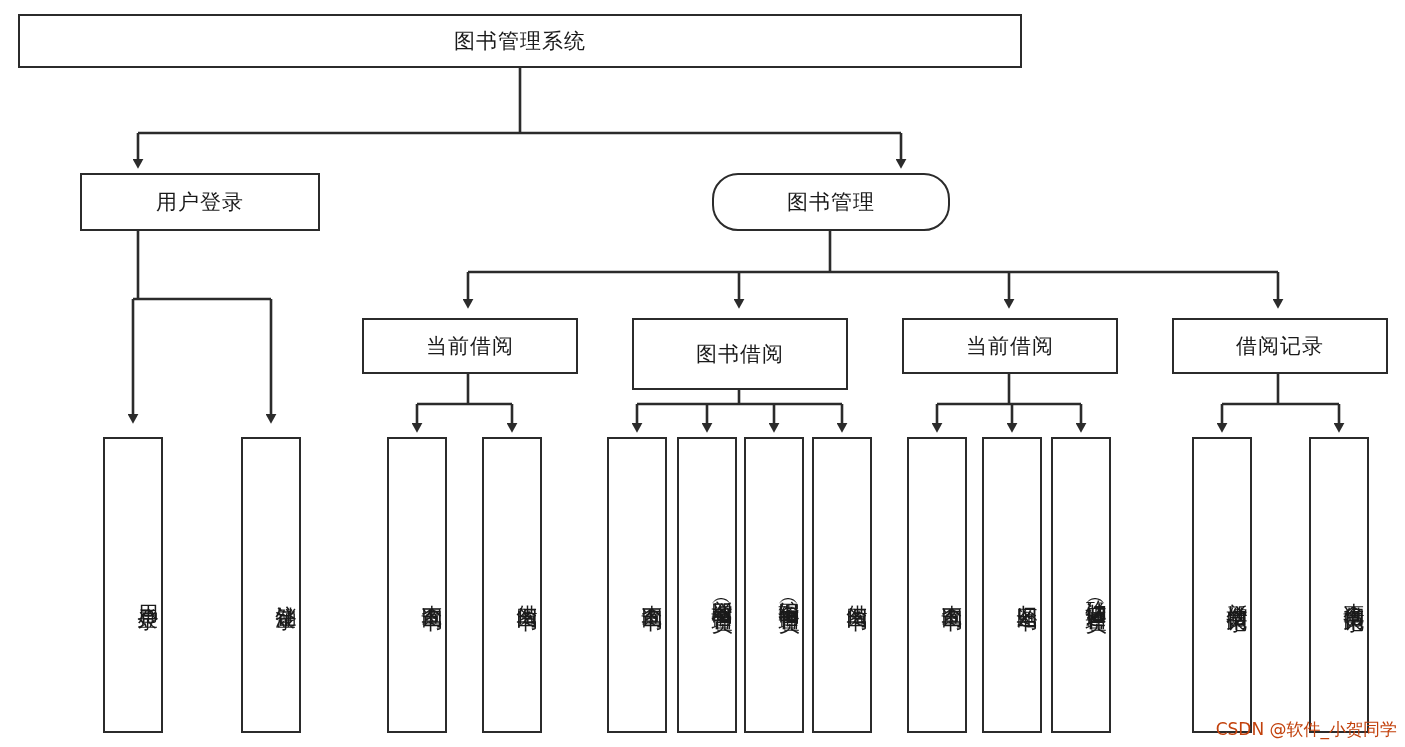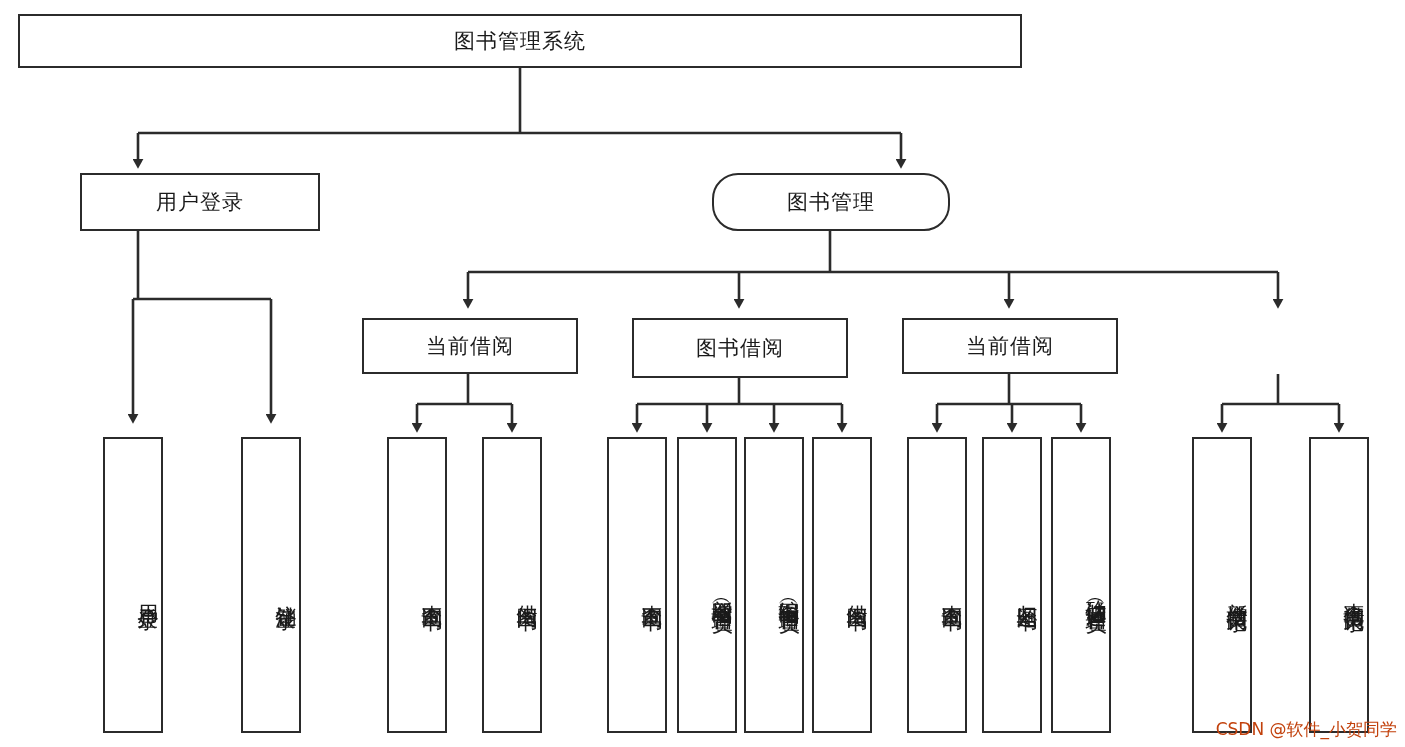--- a/index.html
+++ b/index.html
@@ -130,28 +130,31 @@
   </div>
 
   <div class="node horiz" style="left:712px; top:173px; width:238px; height:58px;border-radius:26px;">
     <span>图书管理</span>
   </div>
 
   <div class="node horiz" style="left:362px; top:318px; width:216px; height:56px;">
     <span>当前借阅</span>
   </div>
 
-  <div class="node horiz" style="left:632px; top:318px; width:216px; height:60px;">
+  <div class="node horiz" style="left:632px; top:318px; width:216px; height:72px;">
     <span>图书借阅</span>
   </div>
 
   <div class="node horiz" style="left:902px; top:318px; width:216px; height:56px;text-align:right;">
     <span>当前借阅</span>
   </div>
 
+  <div class="node horiz" style="left:1172px; top:318px; width:216px; height:56px;">
+    <span>借阅记录</span>
+  </div>
 
   <div class="node vert" style="left:103px; top:437px; width:60px; height:296px;">
     <span class="vlabel">用户登录</span>
   </div>
 
   <div class="node vert" style="left:241px; top:437px; width:60px; height:296px;">
     <span class="vlabel">注销登录</span>
   </div>
 
   <div class="node vert" style="left:387px; top:437px; width:60px; height:296px;">

